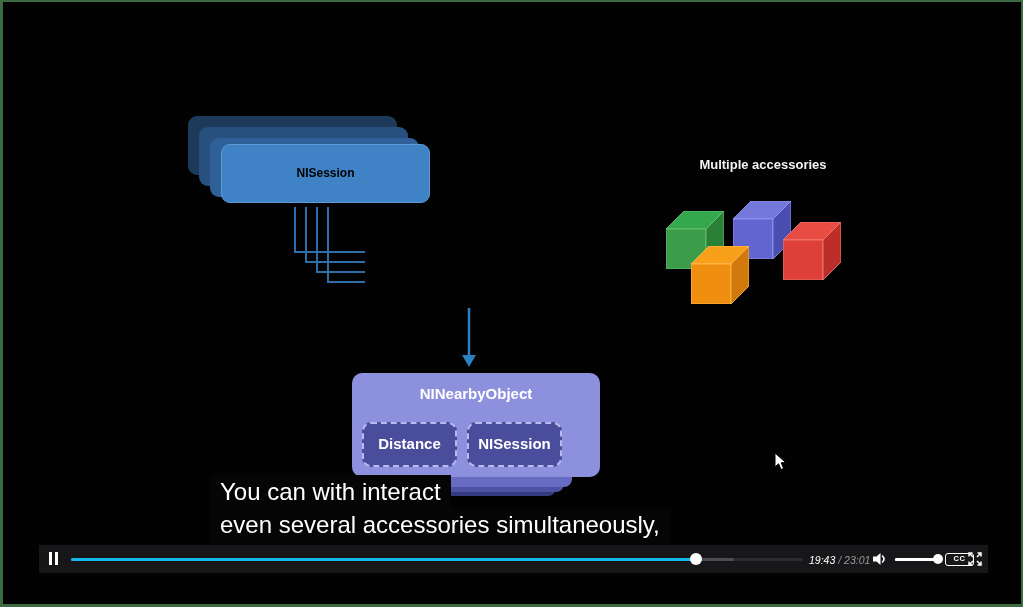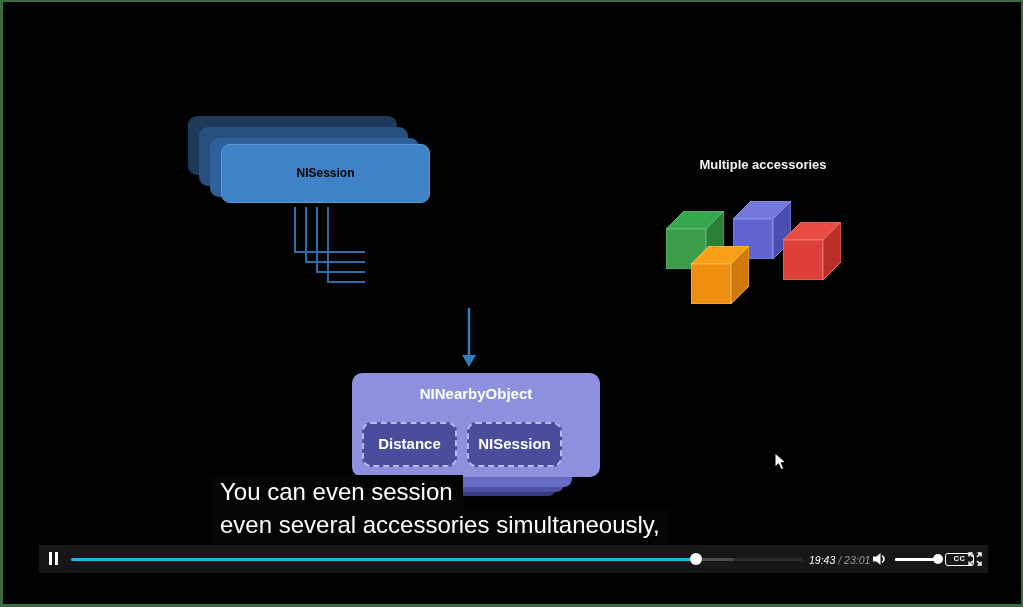--- a/index.html
+++ b/index.html
@@ -136,21 +136,21 @@
     </div>
     <div class="cube cube-orange co">
       <svg width="58" height="58" viewBox="0 0 58 58">
         <polygon class="f-top" points="0,18 18,0 58,0 40,18"></polygon>
         <polygon class="f-front" points="0,18 40,18 40,58 0,58"></polygon>
         <polygon class="f-side" points="40,18 58,0 58,40 40,58"></polygon>
       </svg>
     </div>
   </div>
 
-  <div class="caption c1">You can even session</div>
+  <div class="caption c1">You can with interact</div>
   <div class="caption c2">even several accessories simultaneously,</div>
 
   <svg class="cursor" width="13" height="19" viewBox="0 0 13 19">
     <path d="M1,1 L1,15 L4.6,11.8 L7,17.6 L9.6,16.4 L7.2,10.8 L11.8,10.6 Z" fill="#fff" stroke="#000" stroke-width="1"></path>
   </svg>
 
   <div class="controls">
     <div class="pause-btn">
         <i class="p1"></i>
         <i class="p2"></i>

